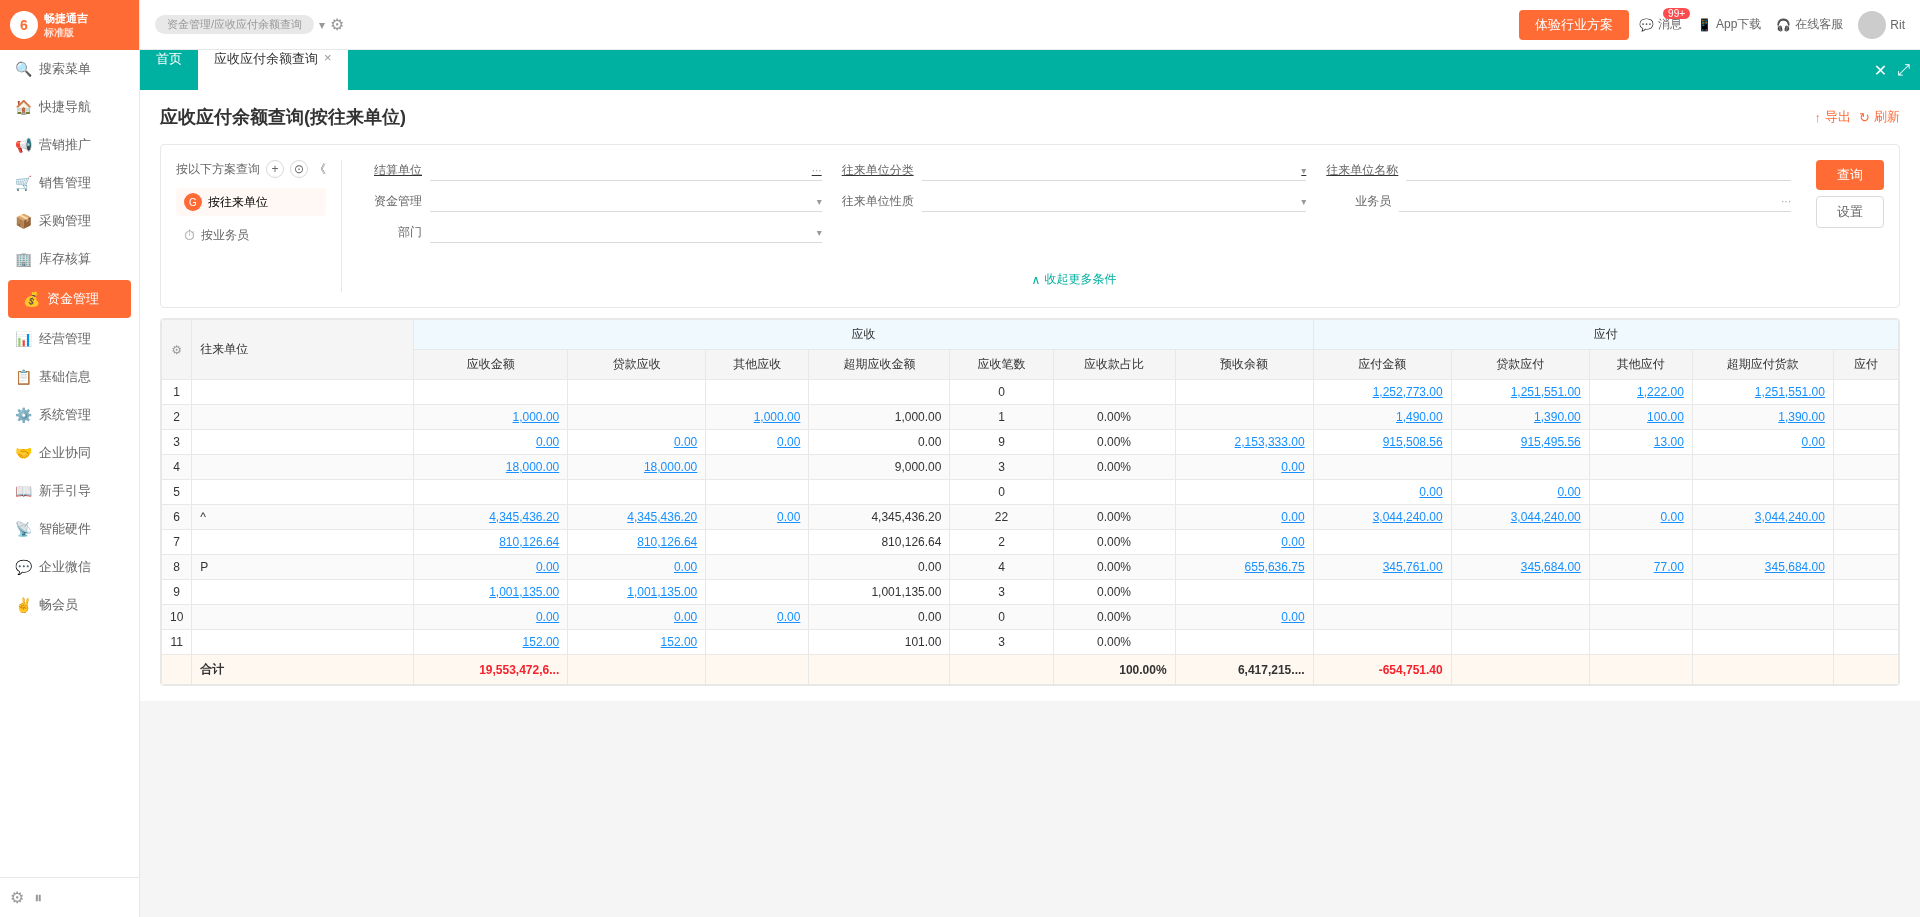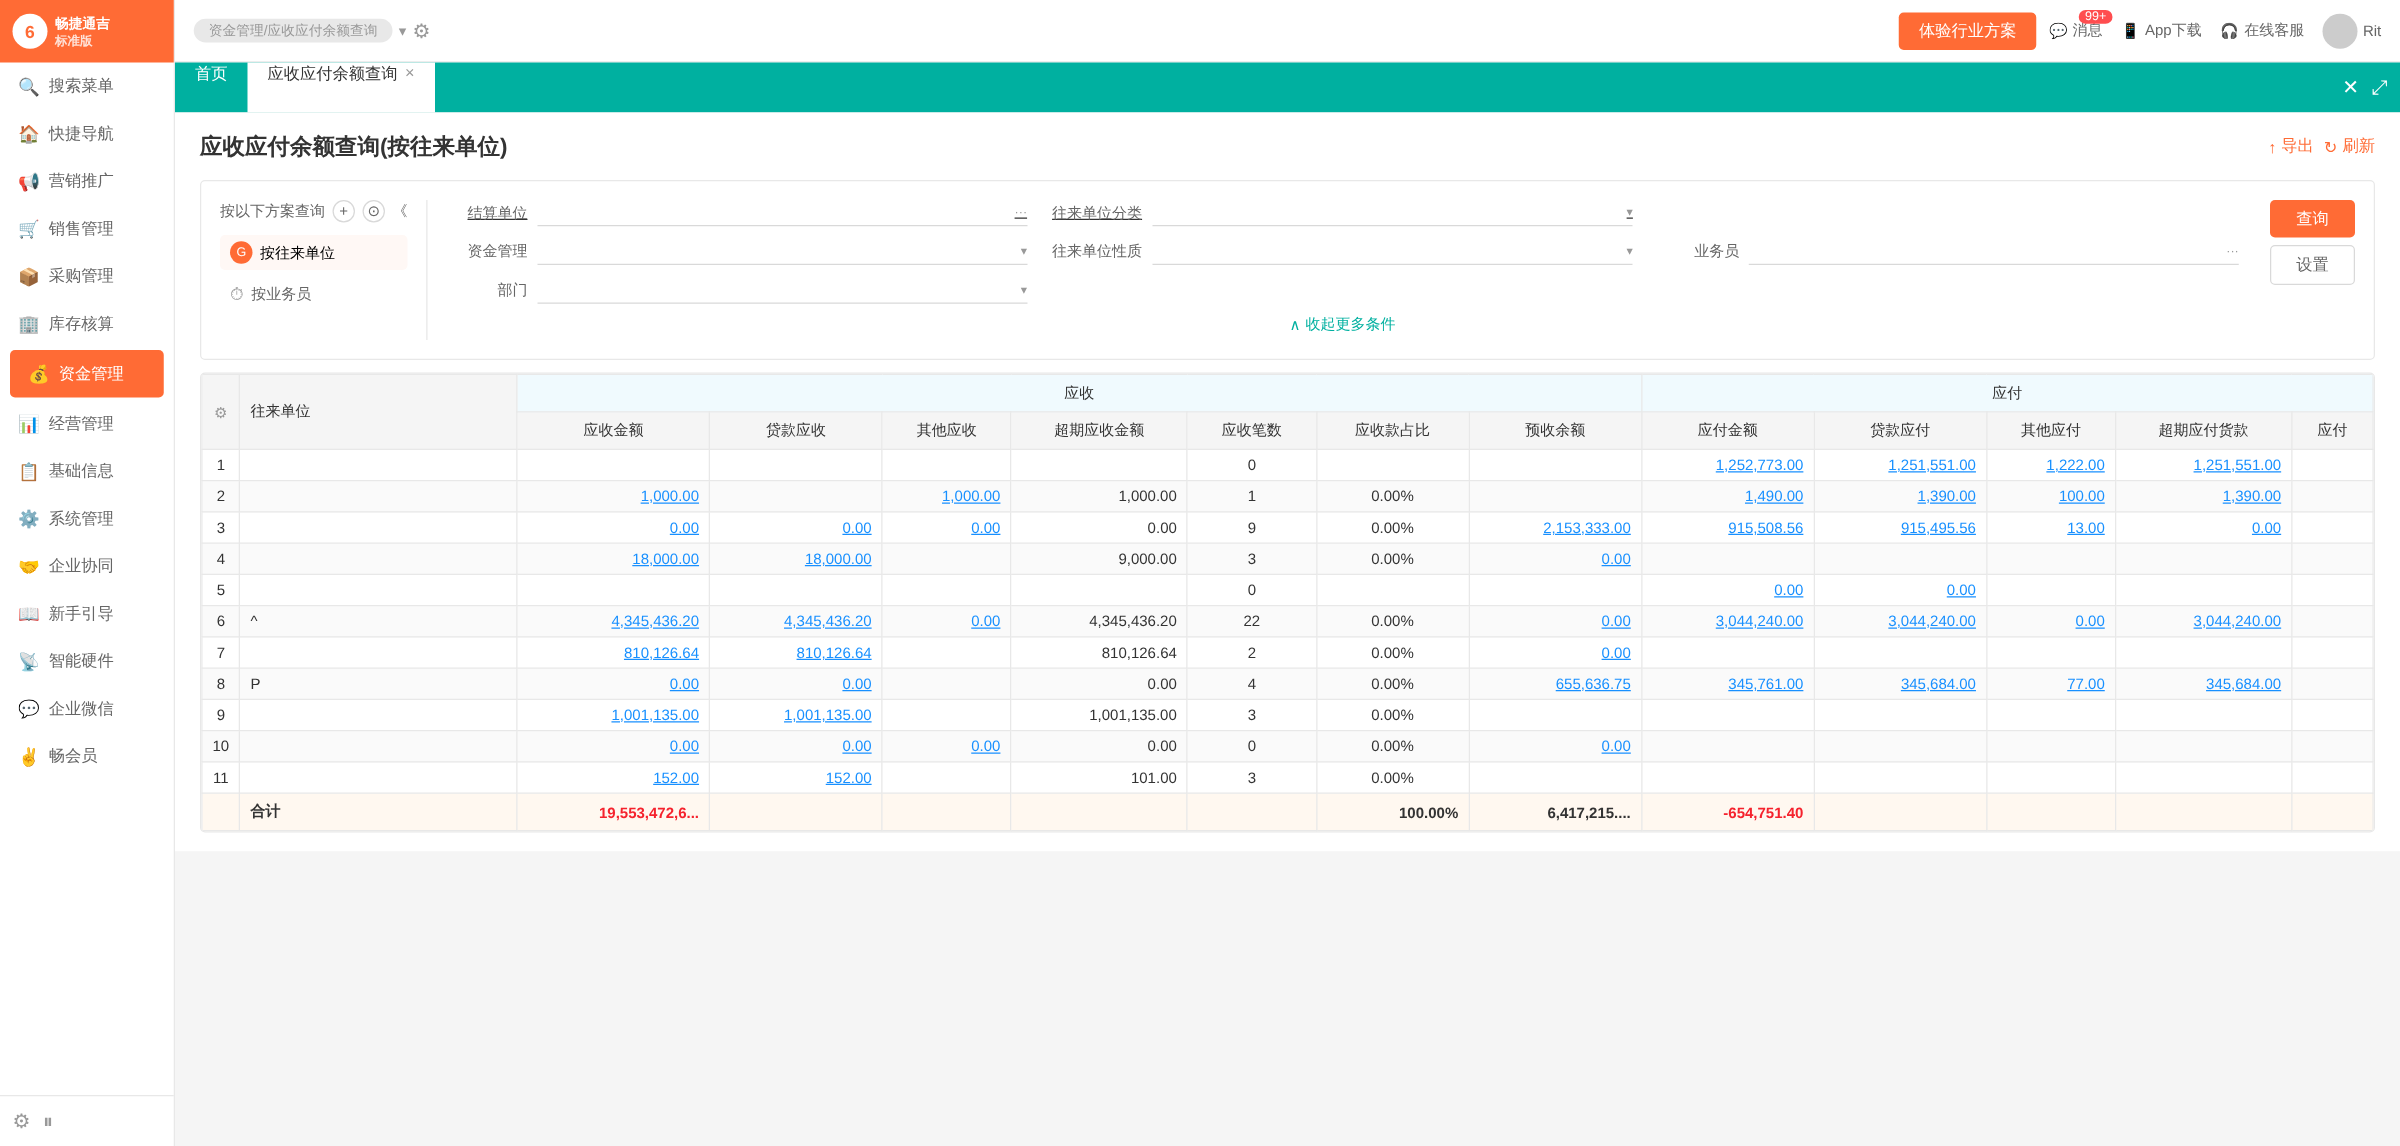--- a/index.html
+++ b/index.html
@@ -256,20 +256,26 @@
                   <span class="field-chevron">···</span>
                 </div>
               </div>
               <div class="filter-field">
                 <span class="field-label">往来单位分类</span>
                 <div class="field-input-wrap">
                   <input type="text" style="">
                   <span class="field-chevron">▾</span>
                 </div>
               </div>
+              <div class="filter-field">
+                <span class="field-label">往来单位名称</span>
+                <div class="field-input-wrap">
+                  <input type="text" style="">
+                </div>
+              </div>
             </div>
 
             <div style="display:grid; grid-template-columns:repeat(3,1fr); gap:10px 20px; margin-bottom:10px;">
               <div class="filter-field">
                 <span class="field-label">资金管理</span>
                 <div class="field-input-wrap">
                   <input type="text" style="">
                   <span class="field-chevron">▾</span>
                 </div>
               </div>
@@ -282,21 +288,21 @@
               </div>
               <div class="filter-field">
                 <span class="field-label">业务员</span>
                 <div class="field-input-wrap">
                   <input type="text" style="">
                   <span class="field-chevron">···</span>
                 </div>
               </div>
             </div>
 
-            <div style="display:grid; grid-template-columns:repeat(3,1fr); gap:10px 20px; margin-bottom:4px;">
+            <div style="display:grid; grid-template-columns:repeat(3,1fr); gap:10px 20px; margin-bottom:24px;">
               <div class="filter-field">
                 <span class="field-label">部门</span>
                 <div class="field-input-wrap">
                   <input type="text" style="">
                   <span class="field-chevron">▾</span>
                 </div>
               </div>
             </div>
 
             <div style="display:flex; justify-content:center; align-items:center; gap:4px; color:#00b0a0; cursor:pointer; font-size:12px; padding:4px 0;">

